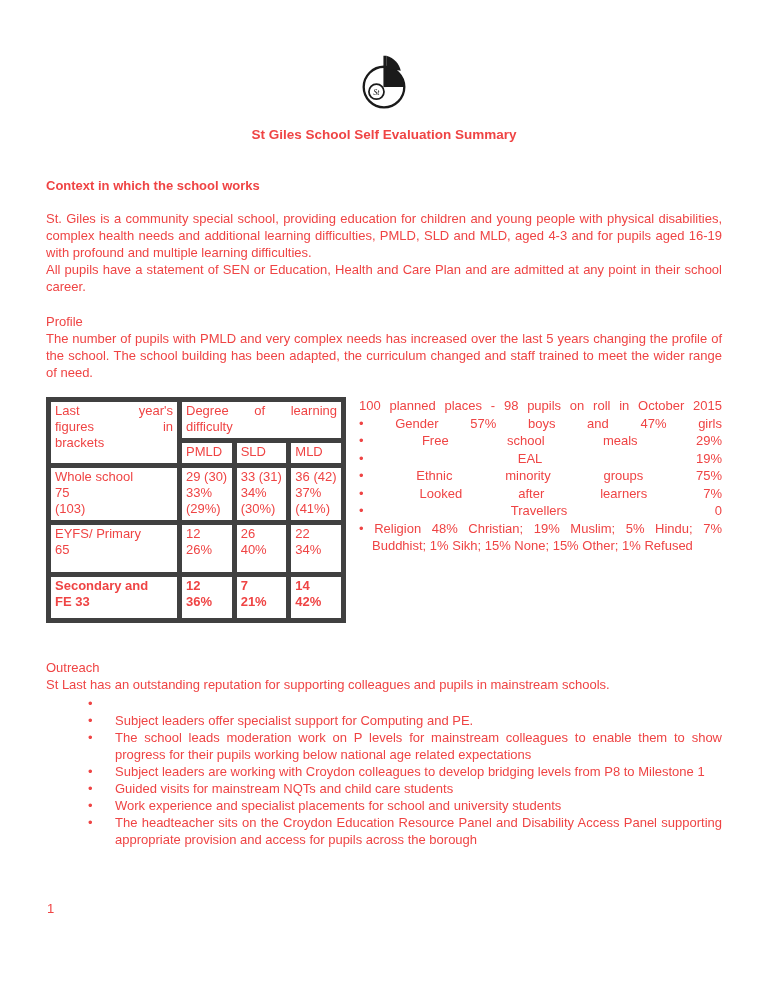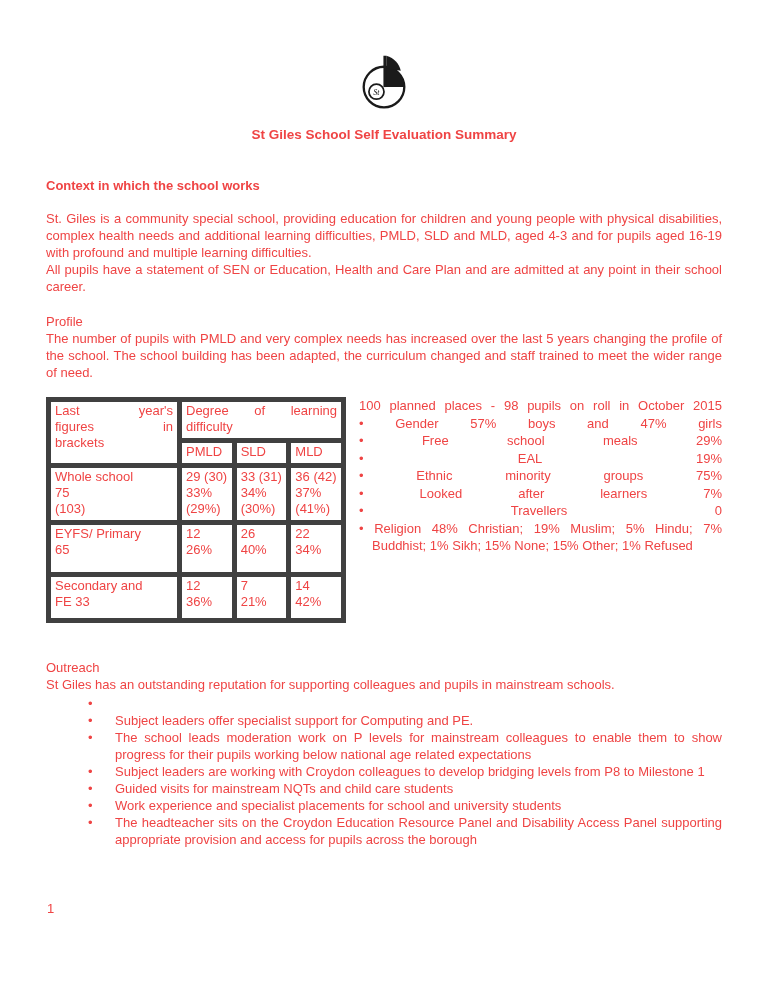--- a/index.html
+++ b/index.html
@@ -44,21 +44,21 @@
     padding: 1px 4px 3px 4px;
     vertical-align: top;
     line-height: 16px;
     font-size: 13px;
     overflow: hidden;
   }
   .col-label { width: 118px; }
   .col-num { width: 60px; }
   .tj { text-align: justify; text-align-last: justify; }
   tr.spacer td { padding-bottom: 14px; }
-  tr.spacer2 td { padding-bottom: 8px; }
+  tr.spacer2 td { padding-bottom: 8px; font-weight: bold; }
 
   .stats {
     flex: 1 1 auto;
     margin-left: 13px;
     line-height: 17.5px;
   }
   .stat-intro { text-align: justify; text-align-last: justify; }
   .stat-line { text-align: justify; text-align-last: justify; }
   .stat-religion { text-align: justify; padding-left: 13px; text-indent: -13px; }
 
@@ -214,21 +214,21 @@
         </div>
         <div class="stat-religion">
           <span>•</span>
           <span>Religion 48% Christian; 19% Muslim; 5% Hindu; 7% Buddhist; 1% Sikh; 15% None; 15% Other; 1% Refused</span>
         </div>
       </div>
     </div>
 
     <div class="outreach">
       <div>Outreach</div>
-      <div class="outreach-intro">St Giles has an outstanding reputation for supporting colleagues and pupils in mainstream schools.</div>
+      <div class="outreach-intro">St Last has an outstanding reputation for supporting colleagues and pupils in mainstream schools.</div>
 
       <div class="bullet-row">
         <span class="bullet-glyph">•</span>
       </div>
       <div class="bullet-row">
         <span class="bullet-glyph">•</span>
         <div class="bullet-text">Subject leaders offer specialist support for Computing and PE.</div>
       </div>
       <div class="bullet-row">
         <span class="bullet-glyph">•</span>

